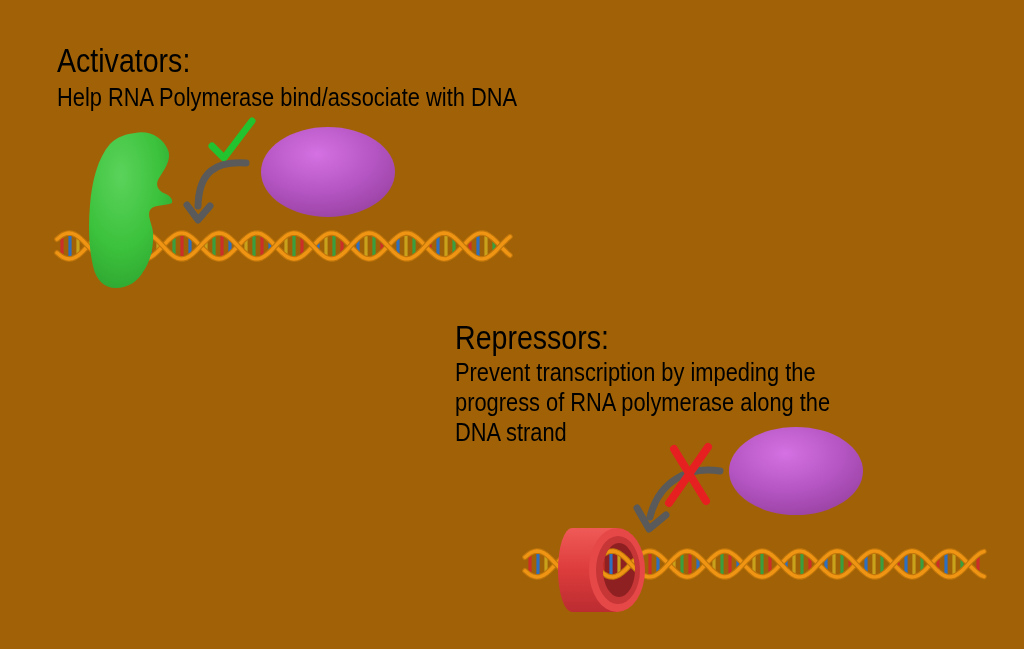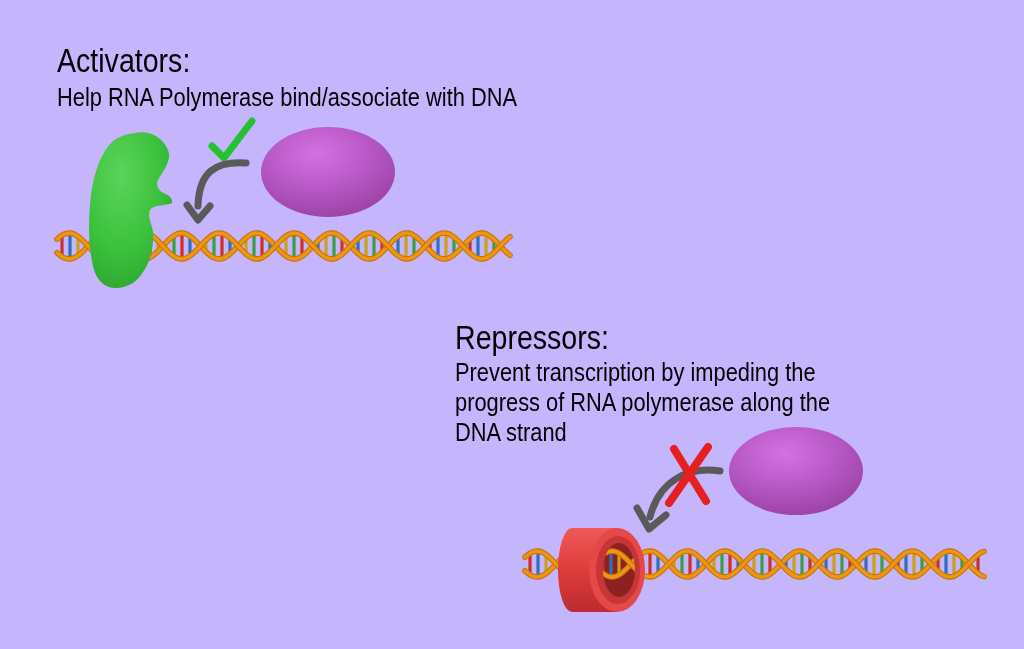--- a/index.html
+++ b/index.html
@@ -1,17 +1,17 @@
 <!DOCTYPE html>
 <html><head>
 <meta charset="utf-8">
 <style>
   html,body{margin:0;padding:0;background:#fff;}
   .stage{
-    position:relative;width:1024px;height:649px;background:#c4b5fd;
+    position:relative;width:1024px;height:649px;background:#a16207;
     overflow:hidden;font-family:"Liberation Sans",sans-serif;color:#000;
   }
   .stage svg.canvas{position:absolute;left:0;top:0;}
   .txt{position:absolute;transform:scaleX(.84);transform-origin:0 0;white-space:nowrap;}
   .h{font-size:34px;line-height:1.05;font-weight:400;}
   .p{font-size:26px;line-height:30px;font-weight:400;}
 </style>
 </head>
 <body>
 

